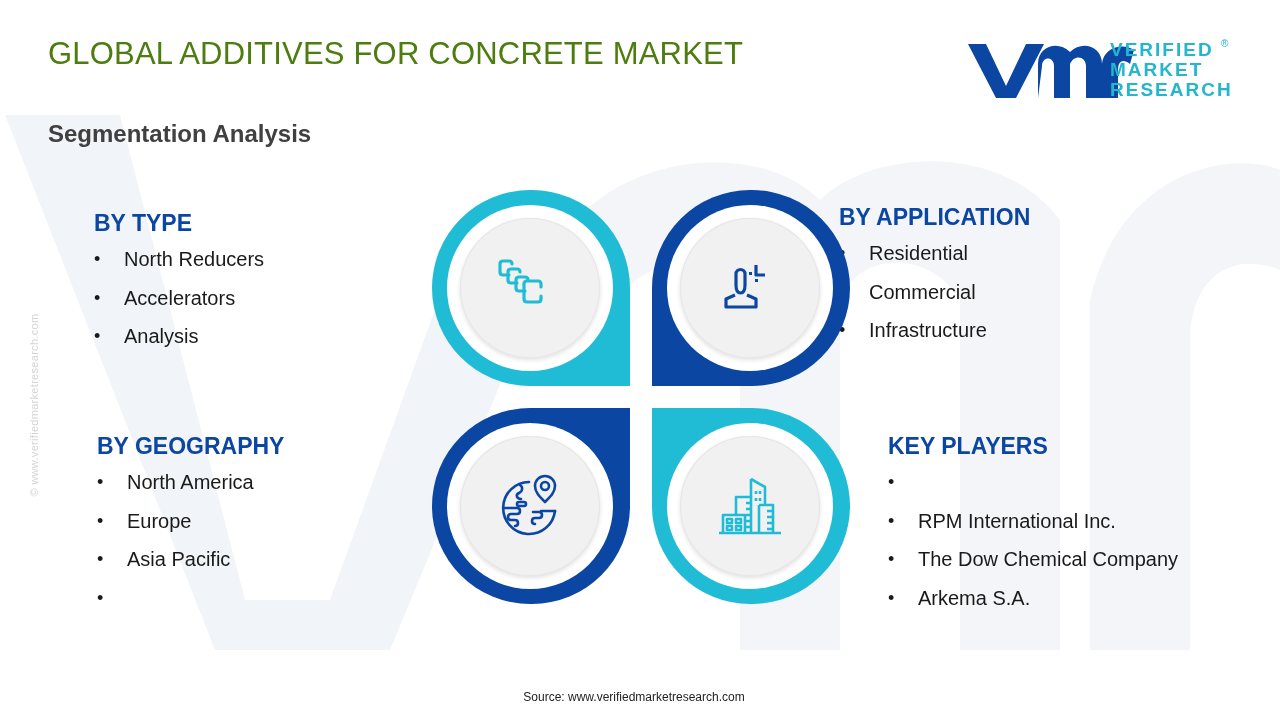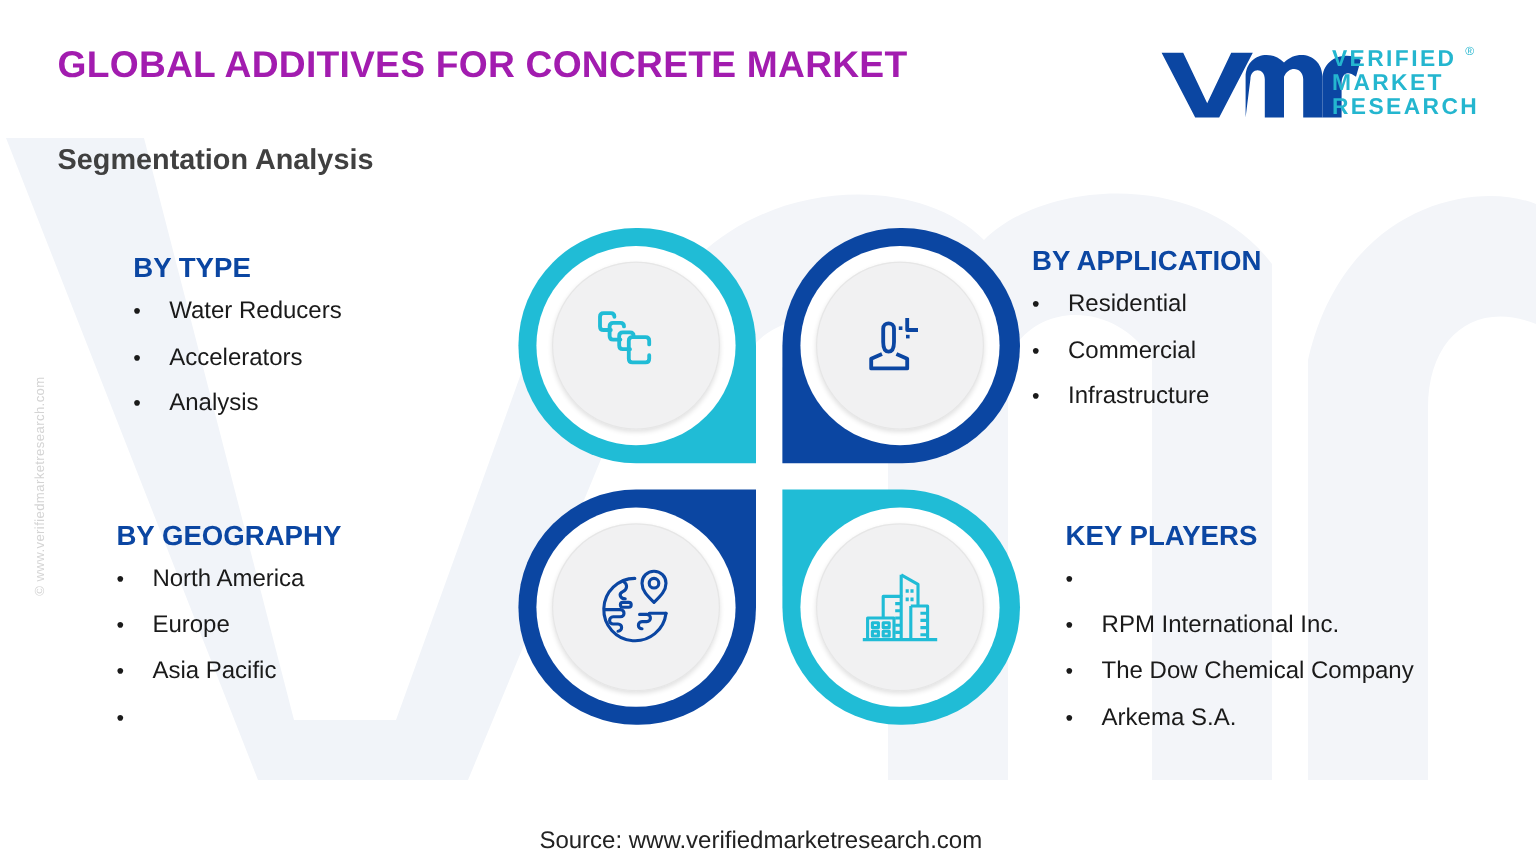--- a/index.html
+++ b/index.html
@@ -9,63 +9,63 @@
     font-family:"Liberation Sans", "DejaVu Sans", sans-serif;
   }
   .watermark-bg { position:absolute; left:0; top:0; width:1280px; height:720px; z-index:0; }
   .side-credit {
     position:absolute; left:34px; top:405px;
     transform:translate(-50%,-50%) rotate(-90deg);
     font-size:11px; color:#d4d4d4; letter-spacing:0.3px; white-space:nowrap; z-index:1;
   }
   .title {
     position:absolute; left:48px; top:36px; margin:0;
-    font-size:31px; font-weight:bold; color:#a21caf; letter-spacing:0.2px; z-index:2;
+    font-size:31px; font-weight:normal; color:#4d7c0f; letter-spacing:0.2px; z-index:2;
   }
   .subtitle {
     position:absolute; left:48px; top:120px; margin:0;
     font-size:24px; font-weight:bold; color:#404040; z-index:2;
   }
   .logo { position:absolute; left:964px; top:38px; width:270px; height:64px; z-index:2; }
   .logo-words {
     position:absolute; left:1110px; top:40px; z-index:2;
     font-size:19px; font-weight:bold; color:#24b6cf; line-height:19px; letter-spacing:2px;
   }
   .logo-words div { height:20px; }
   .reg { position:absolute; left:1221px; top:38px; font-size:10px; color:#24b6cf; z-index:2; }
 
   .segment { position:absolute; z-index:2; }
   .segment h2 { margin:0 0 10px 0; font-size:23px; font-weight:bold; color:#0b46a2; }
   .segment ul { list-style:none; margin:0; padding:0; }
   .segment li { position:relative; font-size:20px; color:#1a1a1a; height:38.5px; line-height:24px; padding-left:30px; }
   .segment li .bullet { position:absolute; left:0; top:0; font-size:18px; }
-  .seg-type { left:111px; top:210px; }
+  .seg-type { left:94px; top:210px; }
   .seg-geo { left:97px; top:433px; }
-  .seg-app { left:860px; top:204px; }
+  .seg-app { left:839px; top:204px; }
   .seg-key { left:888px; top:433px; }
 
   .diagram { position:absolute; left:430px; top:188px; width:420px; height:420px; z-index:2; }
   .petal { position:absolute; width:198px; height:196px; }
   .petal .inner-ring {
     position:absolute; left:15px; top:15px; width:166px; height:166px; border-radius:50%;
     background:#ffffff;
   }
   .petal .disc {
     position:absolute; left:28px; top:28px; width:140px; height:140px; border-radius:50%;
     background:#f1f1f2; box-shadow:0 2px 4px rgba(0,0,0,0.12), inset 0 0 0 1px #e6e6e6;
   }
   .petal .icon { position:absolute; left:63px; top:63px; width:70px; height:70px; }
   .p-tl { left:2px; top:2px; background:#20bcd6; border-radius:98px 98px 0 98px; }
   .p-tr { left:222px; top:2px; background:#0b46a2; border-radius:98px 98px 98px 0; }
   .p-bl { left:2px; top:220px; background:#0b46a2; border-radius:98px 0 98px 98px; }
   .p-br { left:222px; top:220px; background:#20bcd6; border-radius:0 98px 98px 98px; }
 
   .source {
     position:absolute; left:0; width:1268px; top:690px; text-align:center;
-    font-size:20px; color:#222; z-index:2;
+    font-size:12px; color:#222; z-index:2;
   }
 </style>
 </head>
 <body>
 
 <svg class="watermark-bg" viewBox="0 0 1280 720">
   <path d="M5,115 L120,115 L245,600 L330,600 L460,240 L560,240 L390,650 L215,650 Z" fill="#f1f4f9"></path>
   <path d="M560,240 C620,150 760,140 820,200 C870,150 1000,140 1060,220 L1060,650 L960,650 L960,300 C930,250 860,250 840,300 L840,650 L740,650 L740,300 C700,250 640,260 620,300 Z" fill="#f3f5f9"></path>
   <path d="M1090,650 L1090,300 C1120,170 1230,150 1280,170 L1280,270 C1230,250 1190,280 1190,340 L1190,650 Z" fill="#f3f5f9"></path>
 </svg>
@@ -83,21 +83,21 @@
 <div class="logo-words">
   <div>VERIFIED</div>
   <div>MARKET</div>
   <div>RESEARCH</div>
 </div>
 <div class="reg">®</div>
 
 <div class="segment seg-type">
   <h2>BY TYPE</h2>
   <ul>
-    <li><span class="bullet">•</span><span>Water Reducers</span></li>
+    <li><span class="bullet">•</span><span>North Reducers</span></li>
     <li><span class="bullet">•</span><span>Accelerators</span></li>
     <li><span class="bullet">•</span><span>Analysis</span></li>
   </ul>
 </div>
 
 <div class="segment seg-geo">
   <h2>BY GEOGRAPHY</h2>
   <ul>
     <li><span class="bullet">•</span><span>North America</span></li>
     <li><span class="bullet">•</span><span>Europe</span></li>

